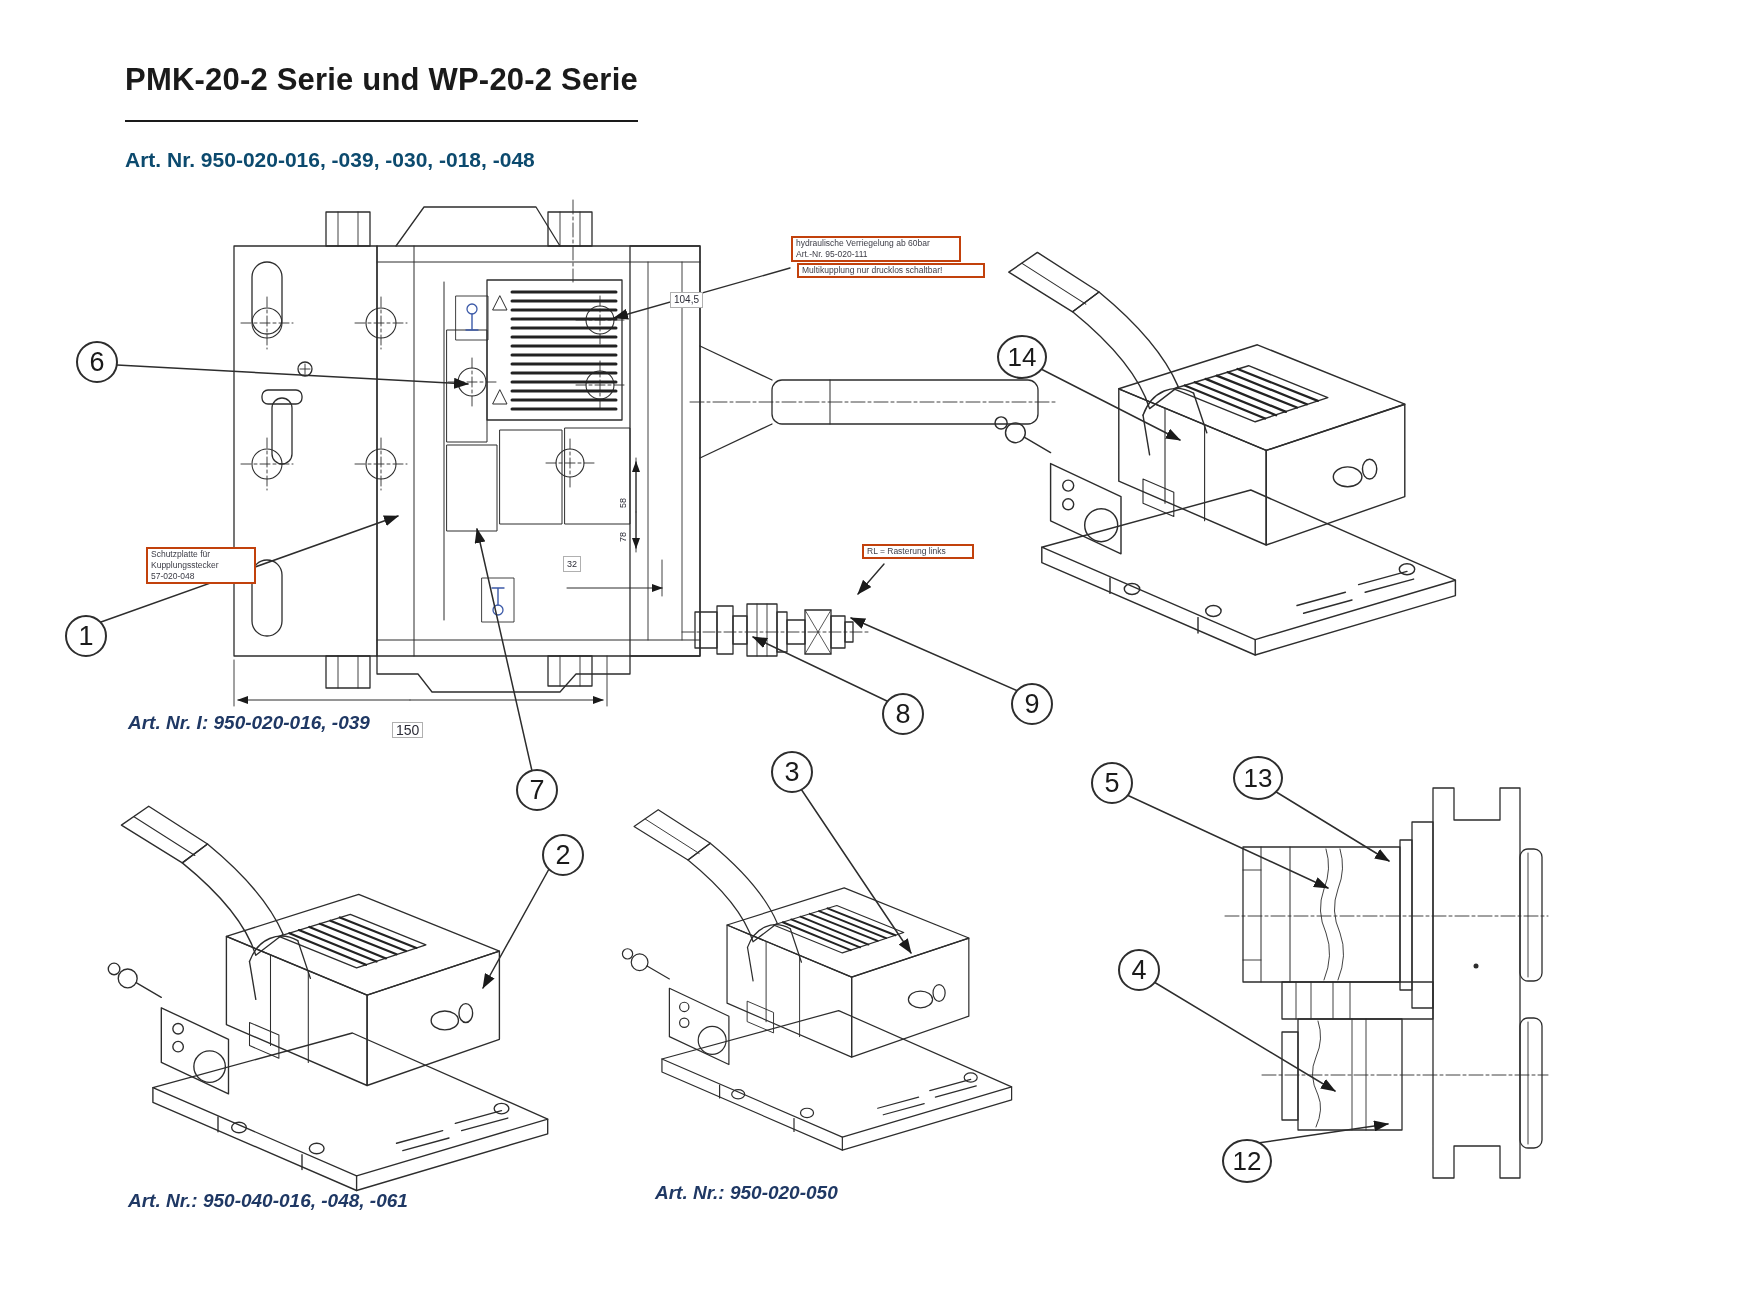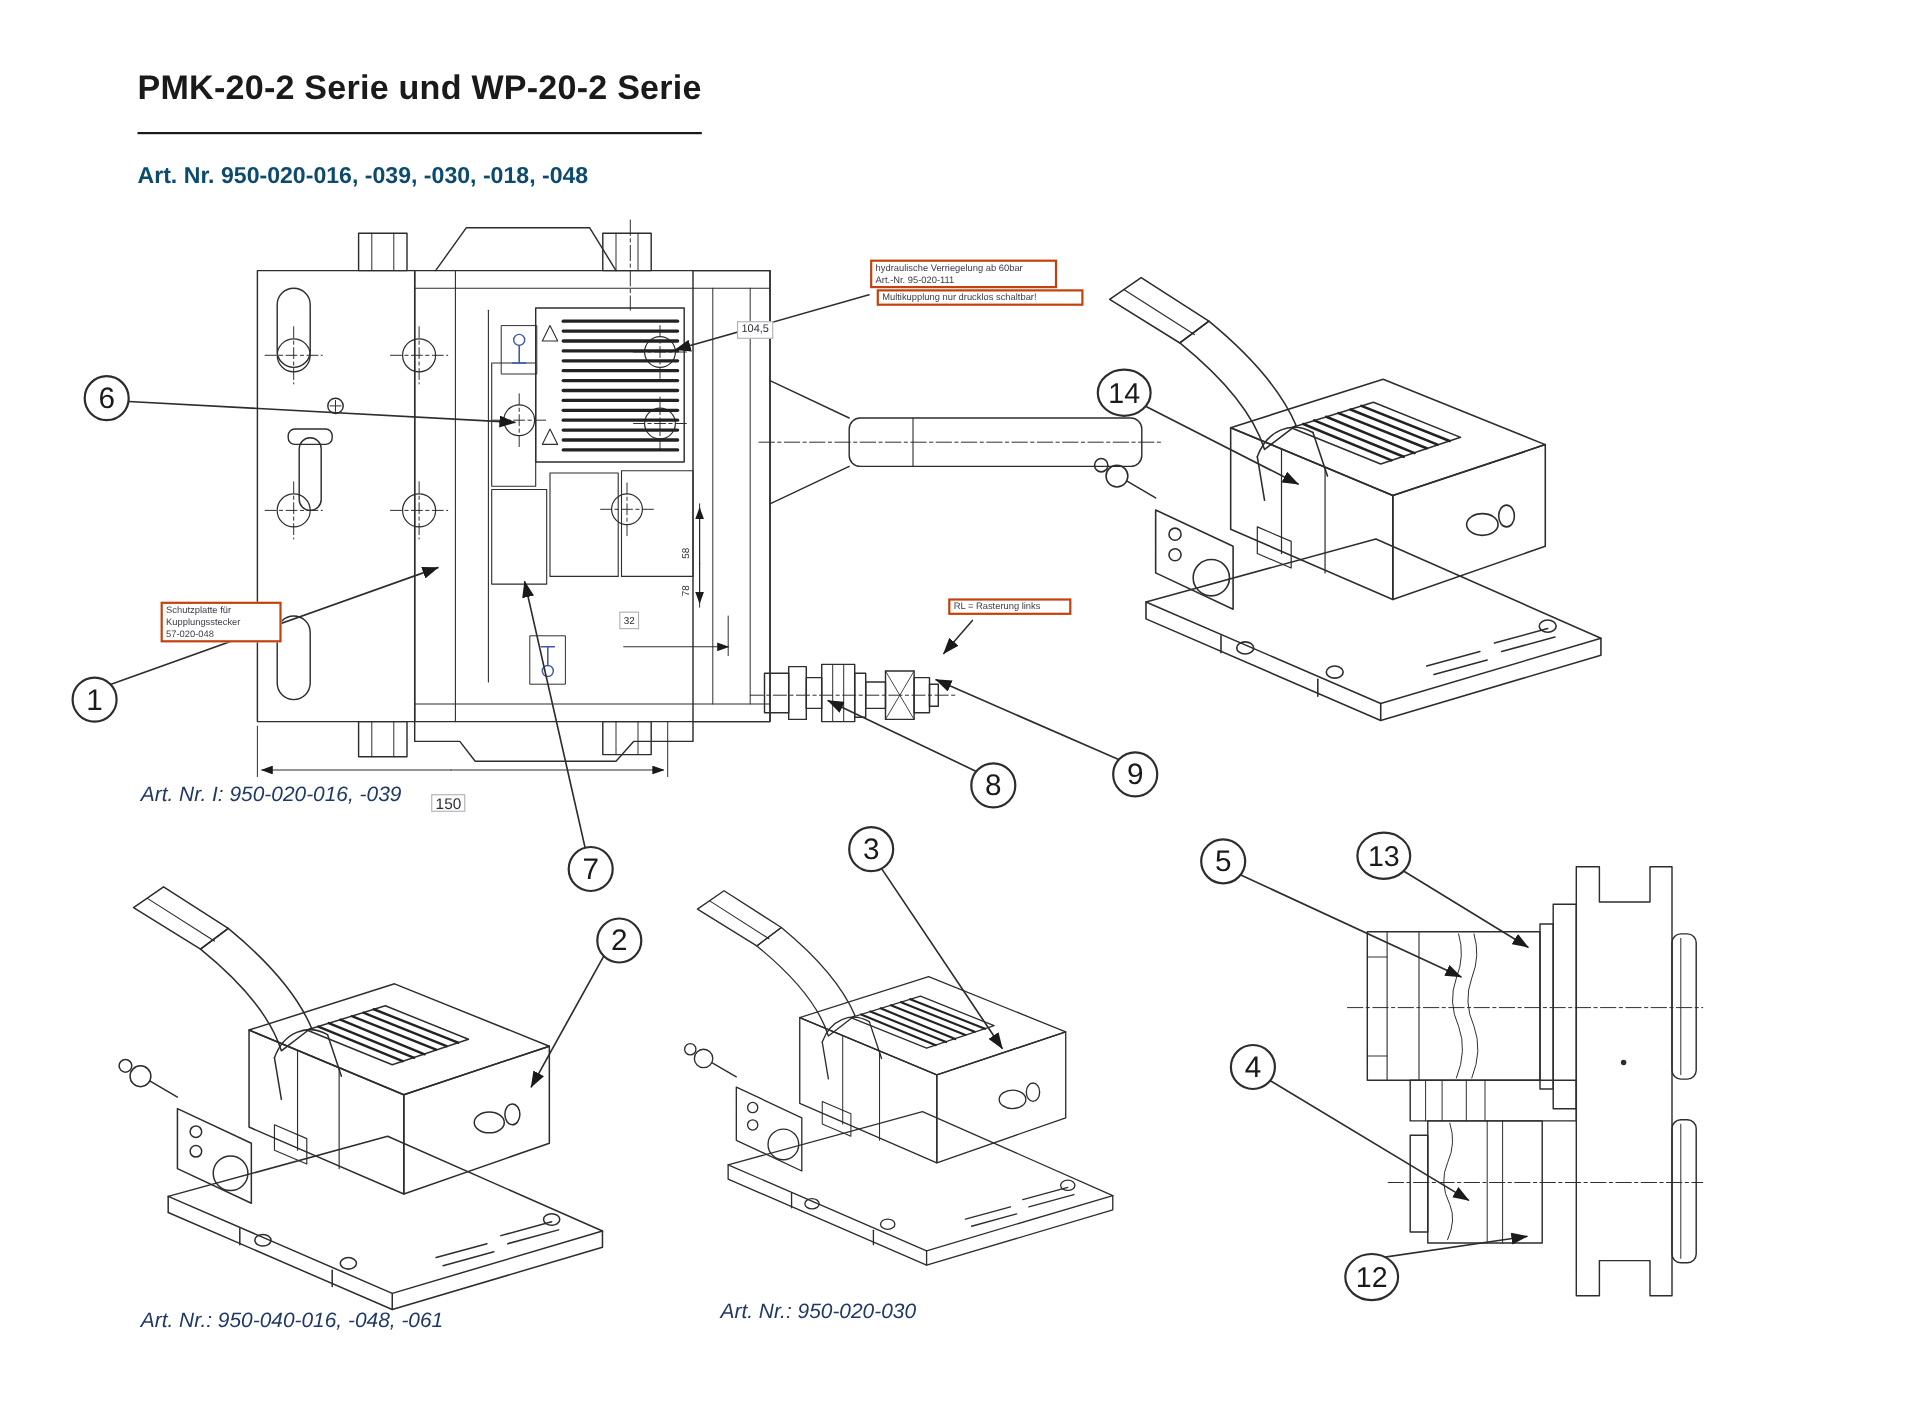--- a/index.html
+++ b/index.html
@@ -15,21 +15,21 @@
   }
   .page-subtitle{
     position:absolute;left:125px;top:148px;font-size:21px;font-weight:700;color:#0c4a6e;
   }
   .note-box{
     position:absolute;border:2px solid #c2410c;background:#ffffff;
     font-size:8.5px;line-height:11px;color:#3c3c46;padding:0 3px;white-space:nowrap;
     z-index:3;
   }
   .caption{
-    position:absolute;font-size:19px;font-weight:400;font-style:italic;color:#1f3864;
+    position:absolute;font-size:19px;font-weight:700;font-style:italic;color:#1f3864;
     white-space:nowrap;z-index:3;
   }
   .dim-box{
     position:absolute;border:1px solid #b0b0b0;background:#ffffff;color:#2d2d38;
     font-size:10px;line-height:12px;padding:1px 3px;z-index:3;
   }
 </style>
 </head>
 <body>
 
@@ -359,15 +359,15 @@
   <div class="note-box" style="left:862px;top:544px;width:102px;">
     <div>RL = Rasterung links</div>
   </div>
 
   <div class="dim-box" style="left:626px;top:292px;margin-left:44px;">104,5</div>
   <div class="dim-box" style="left:563px;top:556px;font-size:9px;">32</div>
   <div class="dim-box" style="left:392px;top:722px;font-size:14px;">150</div>
 
   <div class="caption" style="left:128px;top:712px;">Art. Nr.  I: 950-020-016, -039</div>
   <div class="caption" style="left:128px;top:1190px;">Art. Nr.: 950-040-016, -048, -061</div>
-  <div class="caption" style="left:655px;top:1182px;">Art. Nr.: 950-020-030</div>
+  <div class="caption" style="left:655px;top:1182px;">Art. Nr.: 950-020-050</div>
 
 </div>
 
 </body></html>

